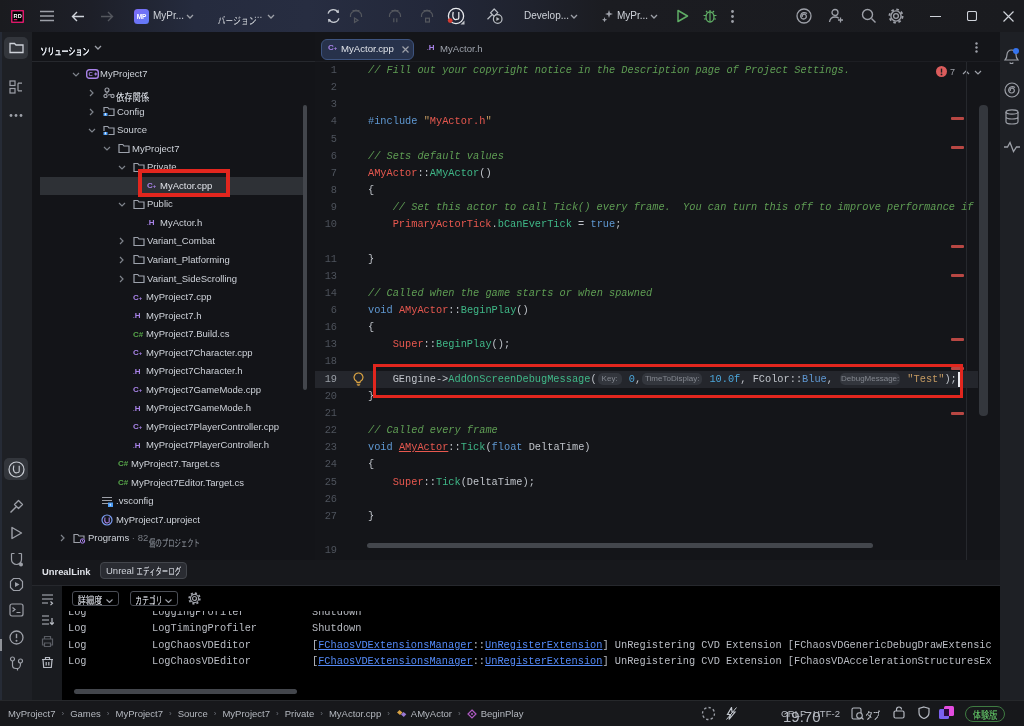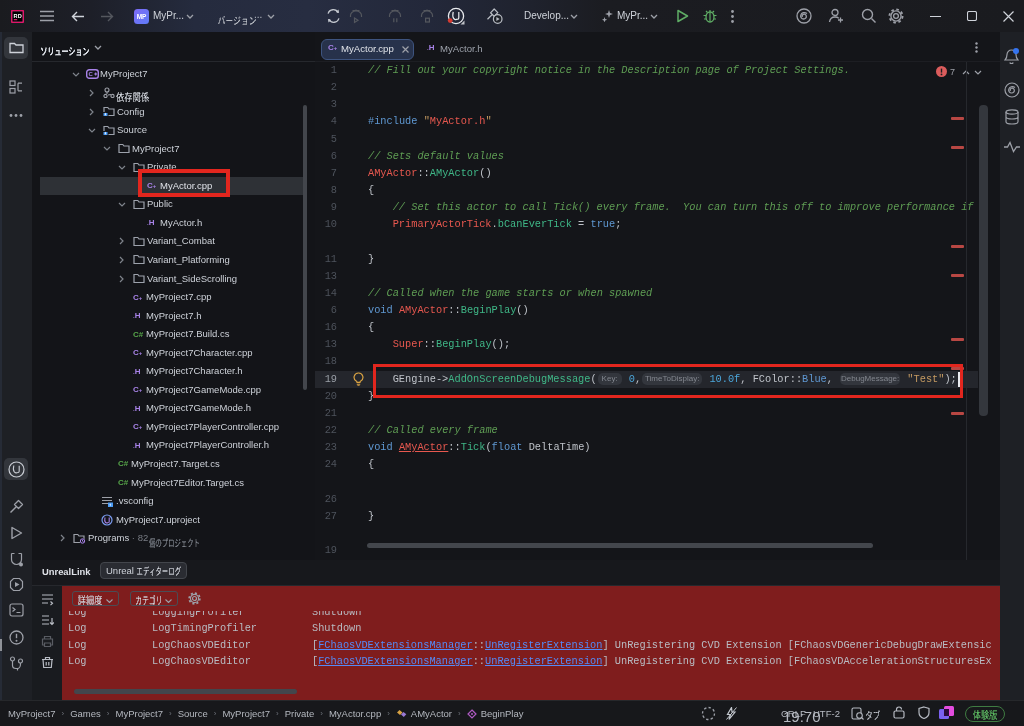--- a/index.html
+++ b/index.html
@@ -24,21 +24,21 @@
 .kw{color:#5F98D2}
 .typ{color:#E8584F}
 .mth{color:#3FB787}
 .num2{color:#4BA6DA}
 .str{color:#C49A61}
 .inc{color:#E8584F}
 .pil{display:inline-block;background:#33363D;color:#83878F;font-size:8px;font-family:"Liberation Sans",sans-serif;border-radius:5px;height:12px;line-height:12px;vertical-align:1px;font-style:normal;text-align:center;margin:0 1px}
 
 #rightrail{position:absolute;left:1000px;top:32px;width:24px;height:668px;background:#1E2025}
 
-#bottom{position:absolute;left:32px;top:560px;width:968px;height:140px;background:#7f1d1d}
+#bottom{position:absolute;left:32px;top:560px;width:968px;height:140px;background:#000000}
 #btabs{position:absolute;left:0;top:0;width:968px;height:26px;background:#17181C;border-bottom:1px solid #26282D}
 .logln{position:absolute;font-family:"Liberation Mono",monospace;font-size:10.3px;color:#B9BCC3;white-space:pre}
 .loglink{color:#548AF7;text-decoration:underline}
 
 #status{position:absolute;left:0;top:700px;width:1024px;height:26px;background:#17181B;border-top:1px solid #26282B;font-size:9.5px;color:#B4B8BF}
 .crumb{float:left;line-height:25px;margin-right:6px;white-space:nowrap}
 .csep{float:left;line-height:25px;margin-right:6px;color:#6E727A;font-size:8px;padding-top:0px}
 
 .redbox{position:absolute;border:3px solid #E2261E;background:transparent;z-index:50}
 .icn{position:absolute}
@@ -403,20 +403,21 @@
       <div class="ln" style="top:270.0px"><span class="num" style="">6</span><span class="code"><span class="kw">void</span> <span class="typ">AMyActor</span>::<span class="mth">BeginPlay</span>()</span></div>
       <div class="ln" style="top:287.1px"><span class="num" style="">16</span><span class="code">{</span></div>
       <div class="ln" style="top:304.3px"><span class="num" style="">13</span><span class="code"><span style="display:inline-block;width:24.7px"></span><span class="typ">Super</span>::<span class="mth">BeginPlay</span>();</span></div>
       <div class="ln" style="top:321.4px"><span class="num" style="">18</span><span class="code"></span></div>
       <div class="ln" style="top:338.6px"><span class="num" style="color:#9BA0A8">19</span><span class="code"><span style="display:inline-block;width:24.7px"></span>GEngine-&gt;<span class="mth">AddOnScreenDebugMessage</span>(<span class="pil" style="width:24px">Key:</span> <span class="num2">0</span>,<span class="pil" style="width:60px">TimeToDisplay:</span> <span class="num2">10.0f</span>, FColor::<span class="kw">Blue</span>, <span class="pil" style="width:60px">DebugMessage:</span> <span class="str">"Test"</span>);</span></div>
       <div class="ln" style="top:355.7px"><span class="num" style="">20</span><span class="code">}</span></div>
       <div class="ln" style="top:372.9px"><span class="num" style="">21</span><span class="code"></span></div>
       <div class="ln" style="top:390.0px"><span class="num" style="">22</span><span class="code"><span class="cmt">// Called every frame</span></span></div>
       <div class="ln" style="top:407.2px"><span class="num" style="">23</span><span class="code"><span class="kw">void</span> <span class="typ" style="text-decoration:underline;text-decoration-color:#E8584F">AMyActor</span>::<span class="mth">Tick</span>(<span class="kw">float</span> DeltaTime)</span></div>
       <div class="ln" style="top:424.3px"><span class="num" style="">24</span><span class="code">{</span></div>
+      <div class="ln" style="top:441.5px"><span class="num" style="">25</span><span class="code"><span style="display:inline-block;width:24.7px"></span><span class="typ">Super</span>::<span class="mth">Tick</span>(DeltaTime);</span></div>
       <div class="ln" style="top:458.6px"><span class="num" style="">26</span><span class="code"></span></div>
       <div class="ln" style="top:475.8px"><span class="num" style="">27</span><span class="code">}</span></div>
       <div class="ln" style="top:510.1px"><span class="num" style="">19</span><span class="code"></span></div>
     </div>
     <svg class="icn" style="left:38px;top:340.1px" width="11" height="14" viewBox="0 0 11 14" fill="none">
       <path stroke="#D9A343" stroke-width="1.2" d="M5.5 1a4.3 4.3 0 0 1 2.3 8c-.5.3-.8.8-.8 1.3H4c0-.5-.3-1-.8-1.3A4.3 4.3 0 0 1 5.5 1z"></path>
       <path stroke="#D9A343" stroke-width="1.1" d="M3.8 12.2h3.4M4.4 13.8h2.2"></path>
     </svg>
     <div class="abs" style="left:643px;top:339.6px;width:1.5px;height:15px;background:#E8EAEE"></div>
     <div class="abs" style="left:636px;top:85px;width:13px;height:3px;background:#B84743;border-radius:1px"></div>

